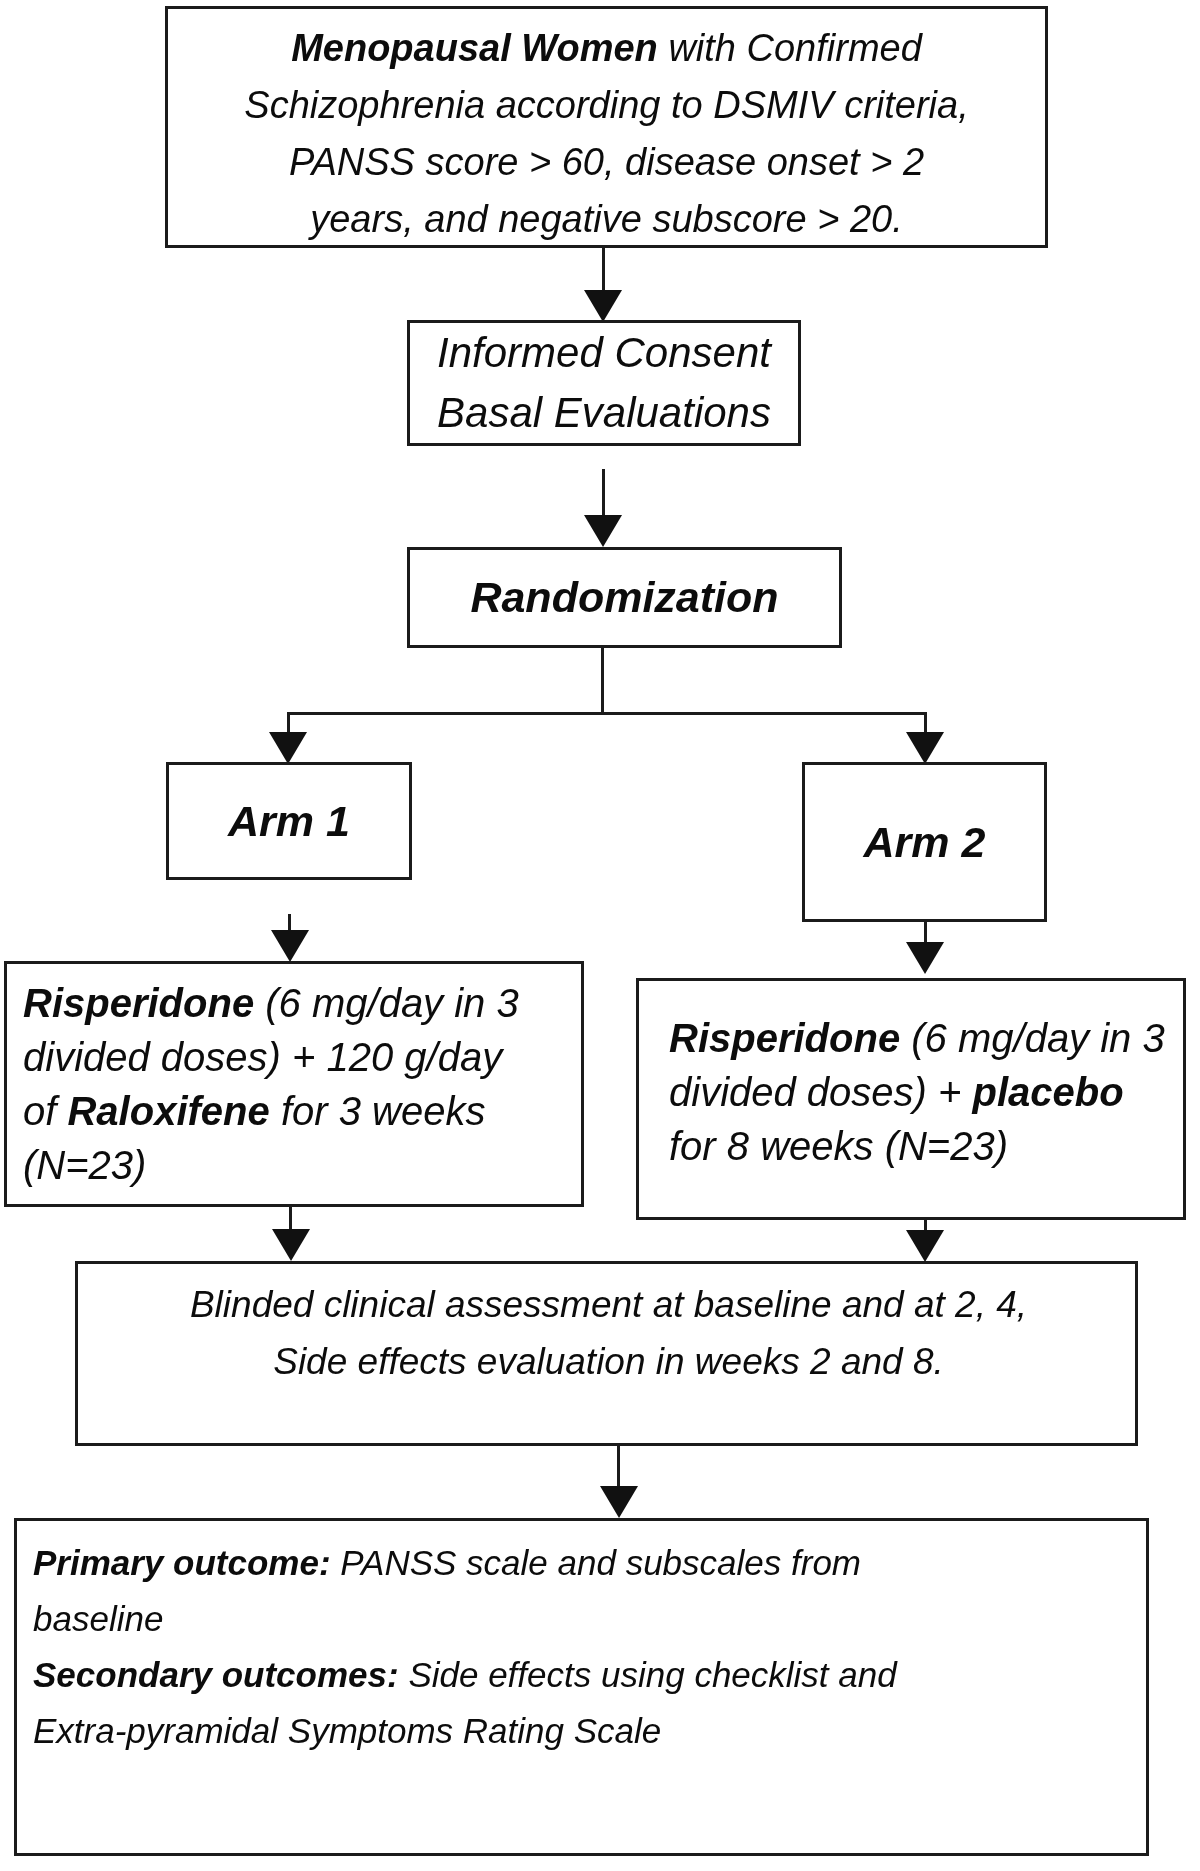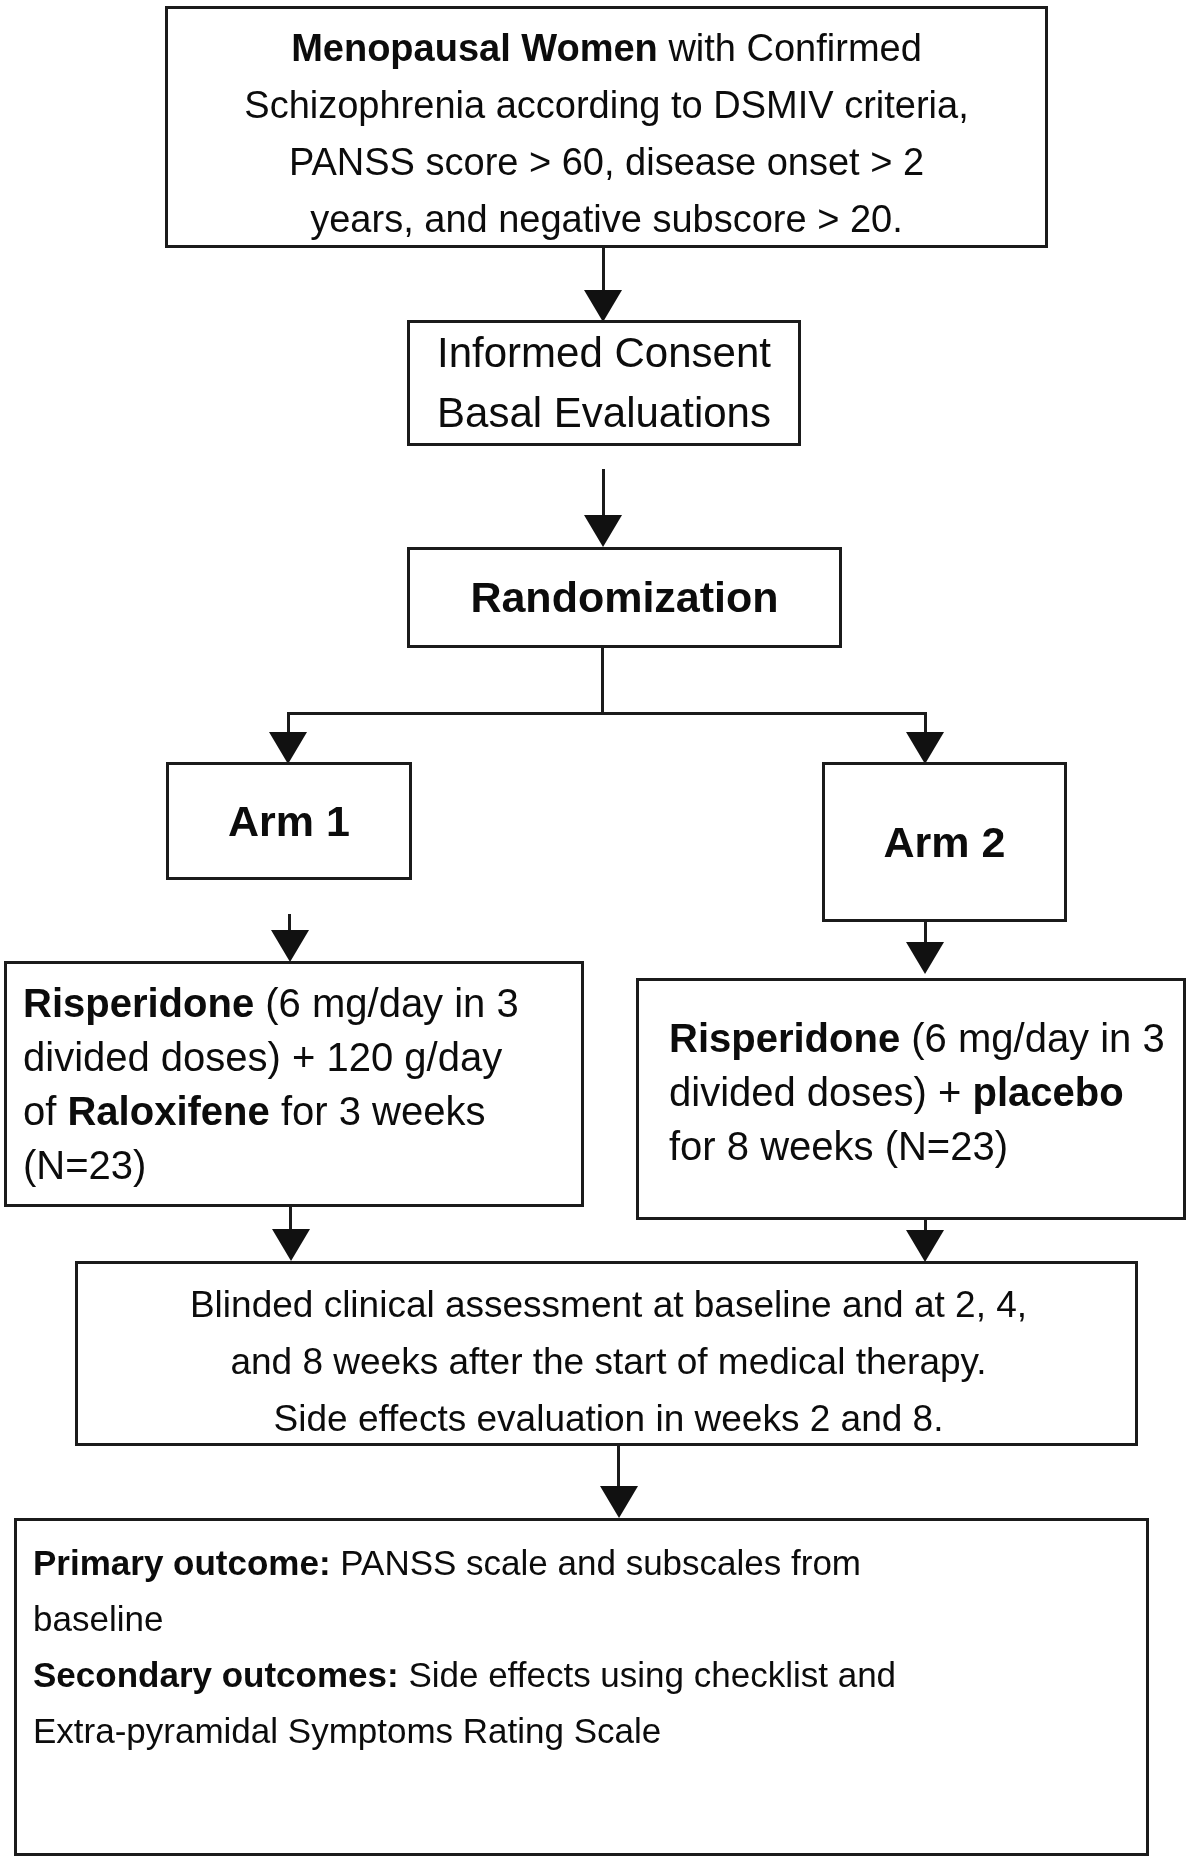--- a/index.html
+++ b/index.html
@@ -4,20 +4,21 @@
 <style>
   html,body{margin:0;padding:0;background:#ffffff;}
   #figure{
     position:relative;
     width:1200px;
     height:1871px;
     background:#ffffff;
     font-family:"Liberation Sans","DejaVu Sans",sans-serif;
     color:#0c0c0c;
     overflow:hidden;
+    font-style:italic;
   }
   .box{
     position:absolute;
     box-sizing:border-box;
     border:3px solid #1b1b1b;
     background:#ffffff;
   }
   .center{
     display:flex;
     flex-direction:column;
@@ -37,21 +38,21 @@
   b{font-weight:700;}
 
   
   #box-eligibility{left:165px;top:6px;width:883px;height:242px;padding-top:13px;font-size:38px;line-height:57px;}
   
   #box-consent{left:407px;top:320px;width:394px;height:126px;font-size:42px;line-height:60px;}
   
   #box-randomization{left:407px;top:547px;width:435px;height:101px;font-size:43px;font-weight:700;}
   
   #box-arm1{left:166px;top:762px;width:246px;height:118px;font-size:43px;font-weight:700;}
-  #box-arm2{left:802px;top:762px;width:245px;height:160px;font-size:43px;font-weight:700;margin-left:20px;}
+  #box-arm2{left:802px;top:762px;width:245px;height:160px;font-size:43px;font-weight:700;}
   
   #box-risp1{left:4px;top:961px;width:580px;height:246px;padding:12px 6px 0 16px;font-size:40px;line-height:54px;text-align:left;}
   #box-risp2{left:636px;top:978px;width:550px;height:242px;padding:30px 6px 0 30px;font-size:40px;line-height:54px;text-align:left;}
   
   #box-assessment{left:75px;top:1261px;width:1063px;height:185px;padding:12px 8px 0 12px;font-size:37px;line-height:57px;text-align:center;}
   
   #box-outcomes{left:14px;top:1518px;width:1135px;height:338px;padding:14px 10px 0 16px;font-size:35px;line-height:56px;text-align:left;}
 </style>
 </head>
 <body>
@@ -114,21 +115,20 @@
   </div>
 
   <div class="stem" style="left:289px;top:1207px;height:28px;"></div>
   <div class="head" style="left:272px;top:1229px;"></div>
 
   <div class="stem" style="left:924px;top:1220px;height:18px;"></div>
   <div class="head" style="left:906px;top:1230px;"></div>
 
   <div class="box" id="box-assessment">
     <div class="line">Blinded clinical assessment at baseline and at 2, 4,</div>
-    <div class="line">and 8 weeks after the start of medical therapy.</div>
     <div class="line">Side effects evaluation in weeks 2 and 8.</div>
   </div>
 
   <div class="stem" style="left:617px;top:1446px;height:44px;"></div>
   <div class="head" style="left:600px;top:1486px;"></div>
 
   <div class="box" id="box-outcomes">
     <div class="line"><b>Primary outcome:</b><span> PANSS scale and subscales from</span></div>
     <div class="line">baseline</div>
     <div class="line"><b>Secondary outcomes:</b><span> Side effects using checklist and</span></div>

